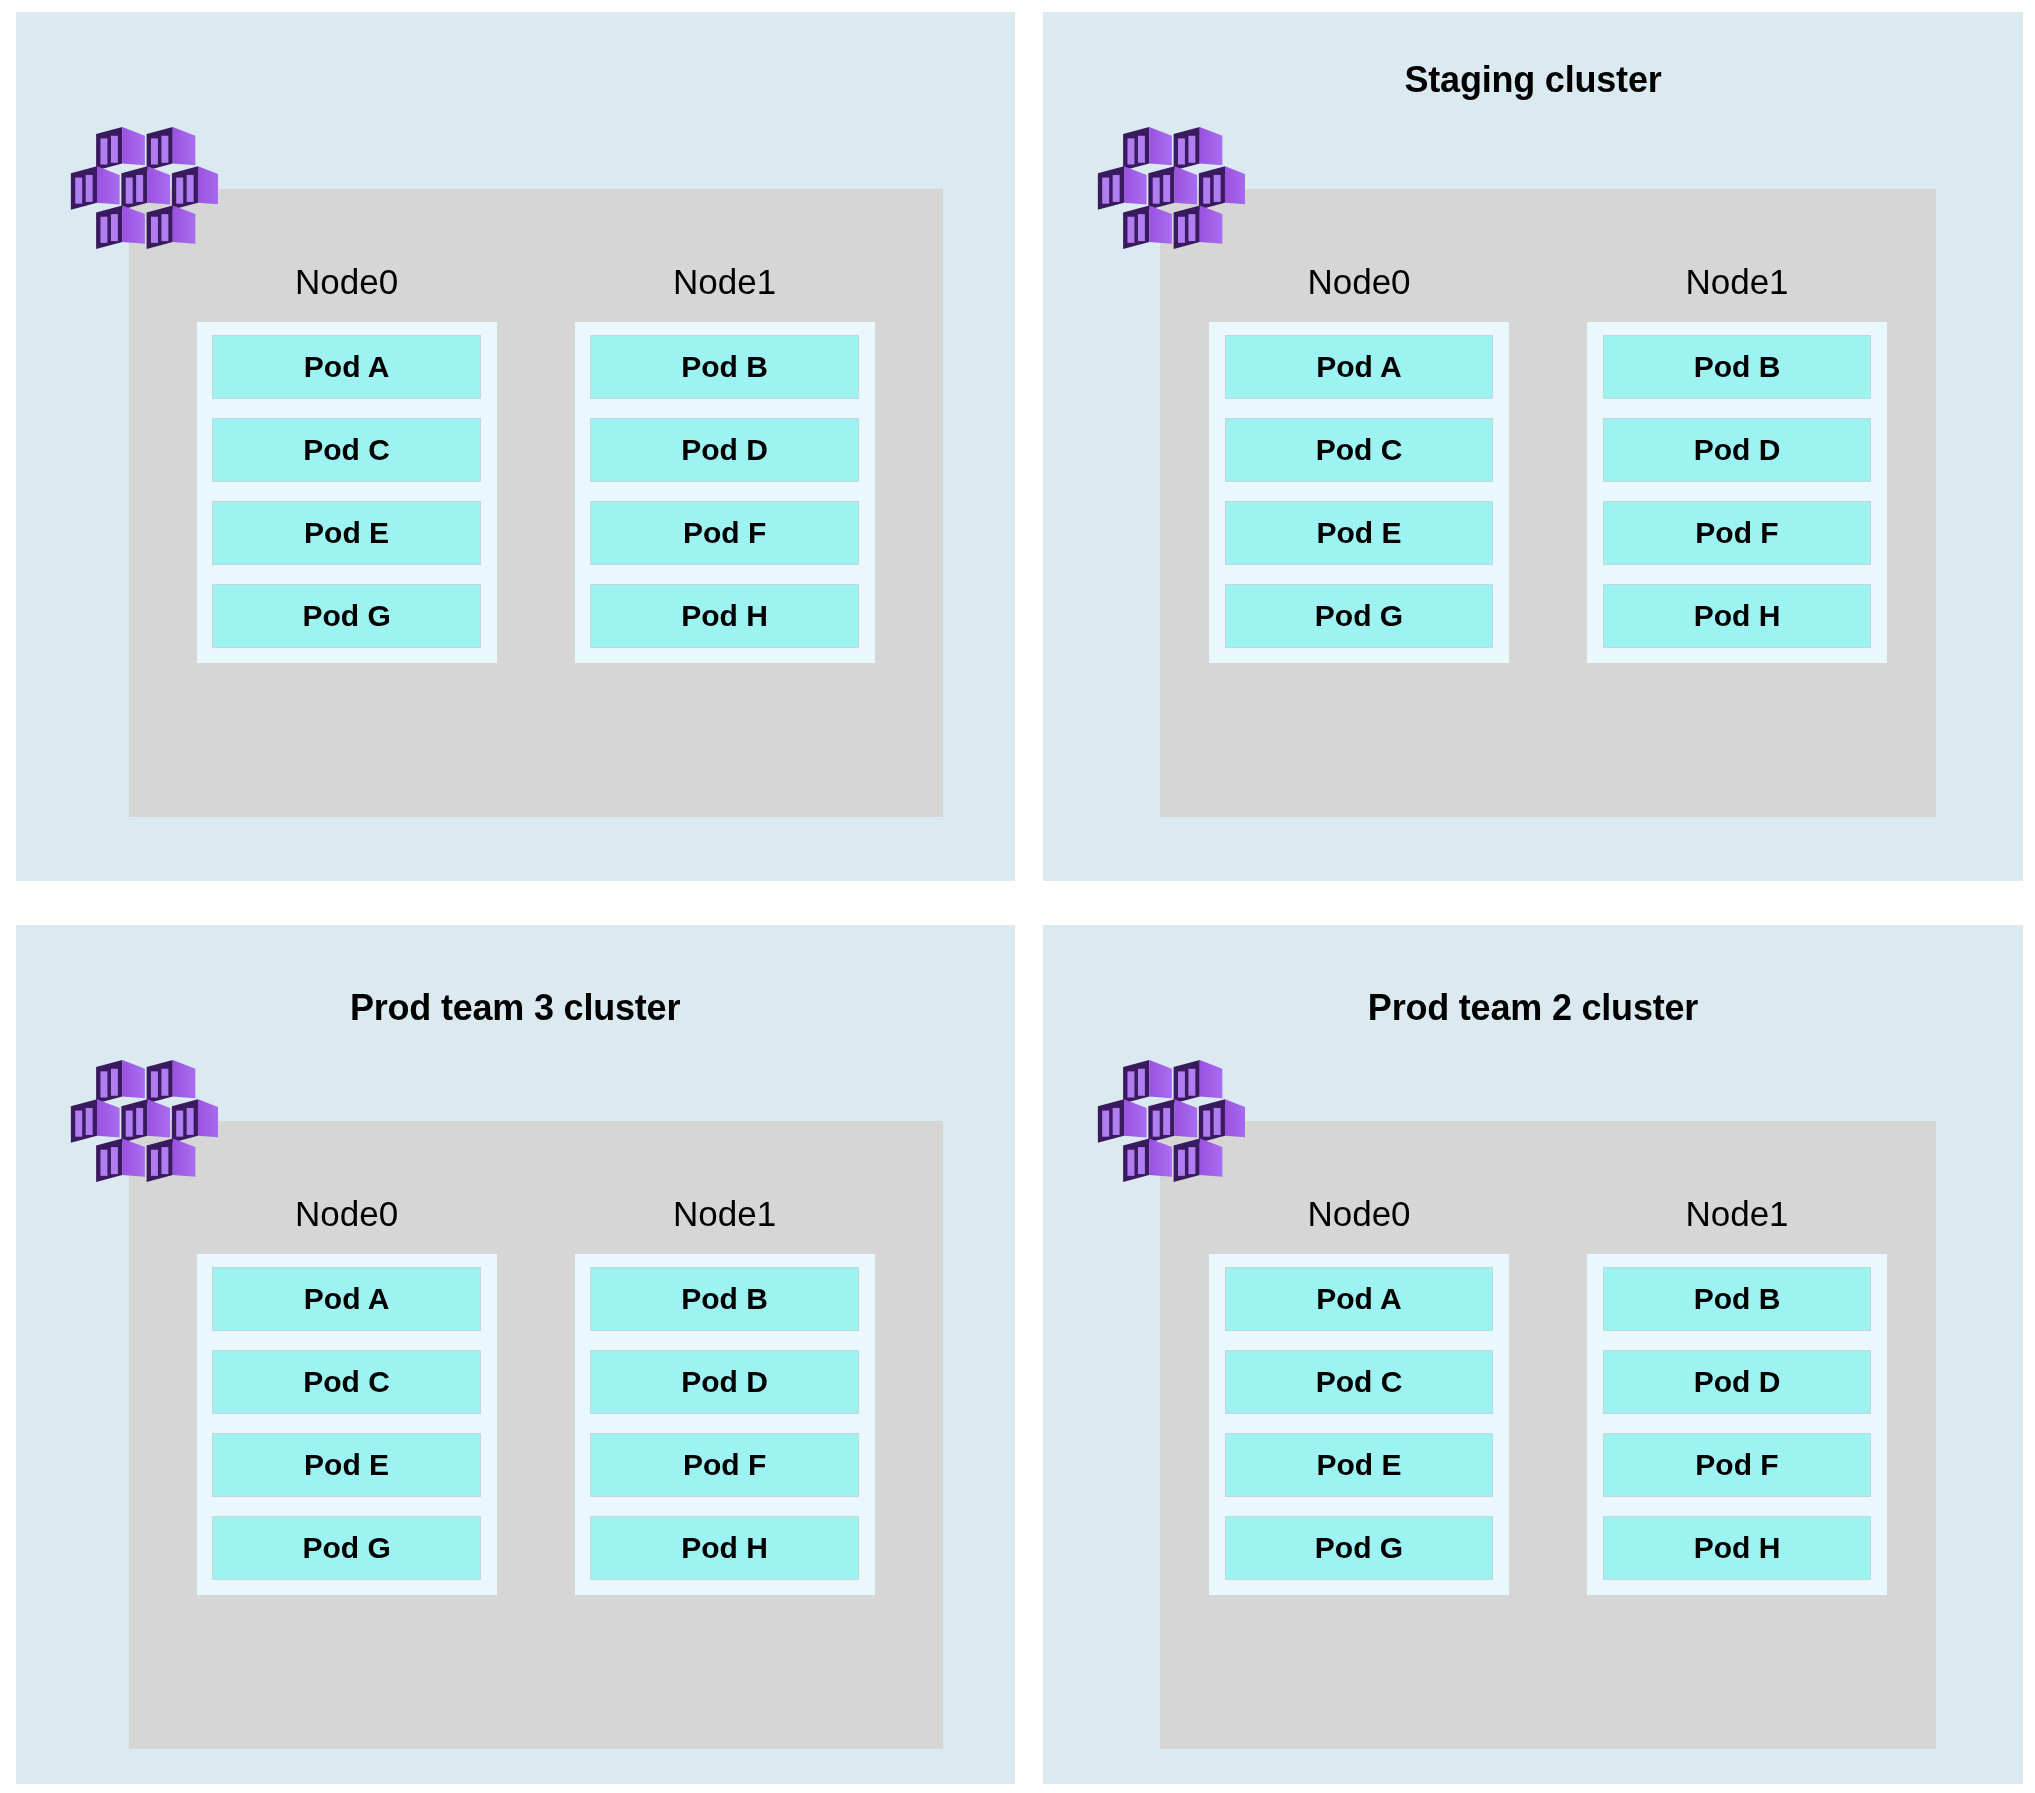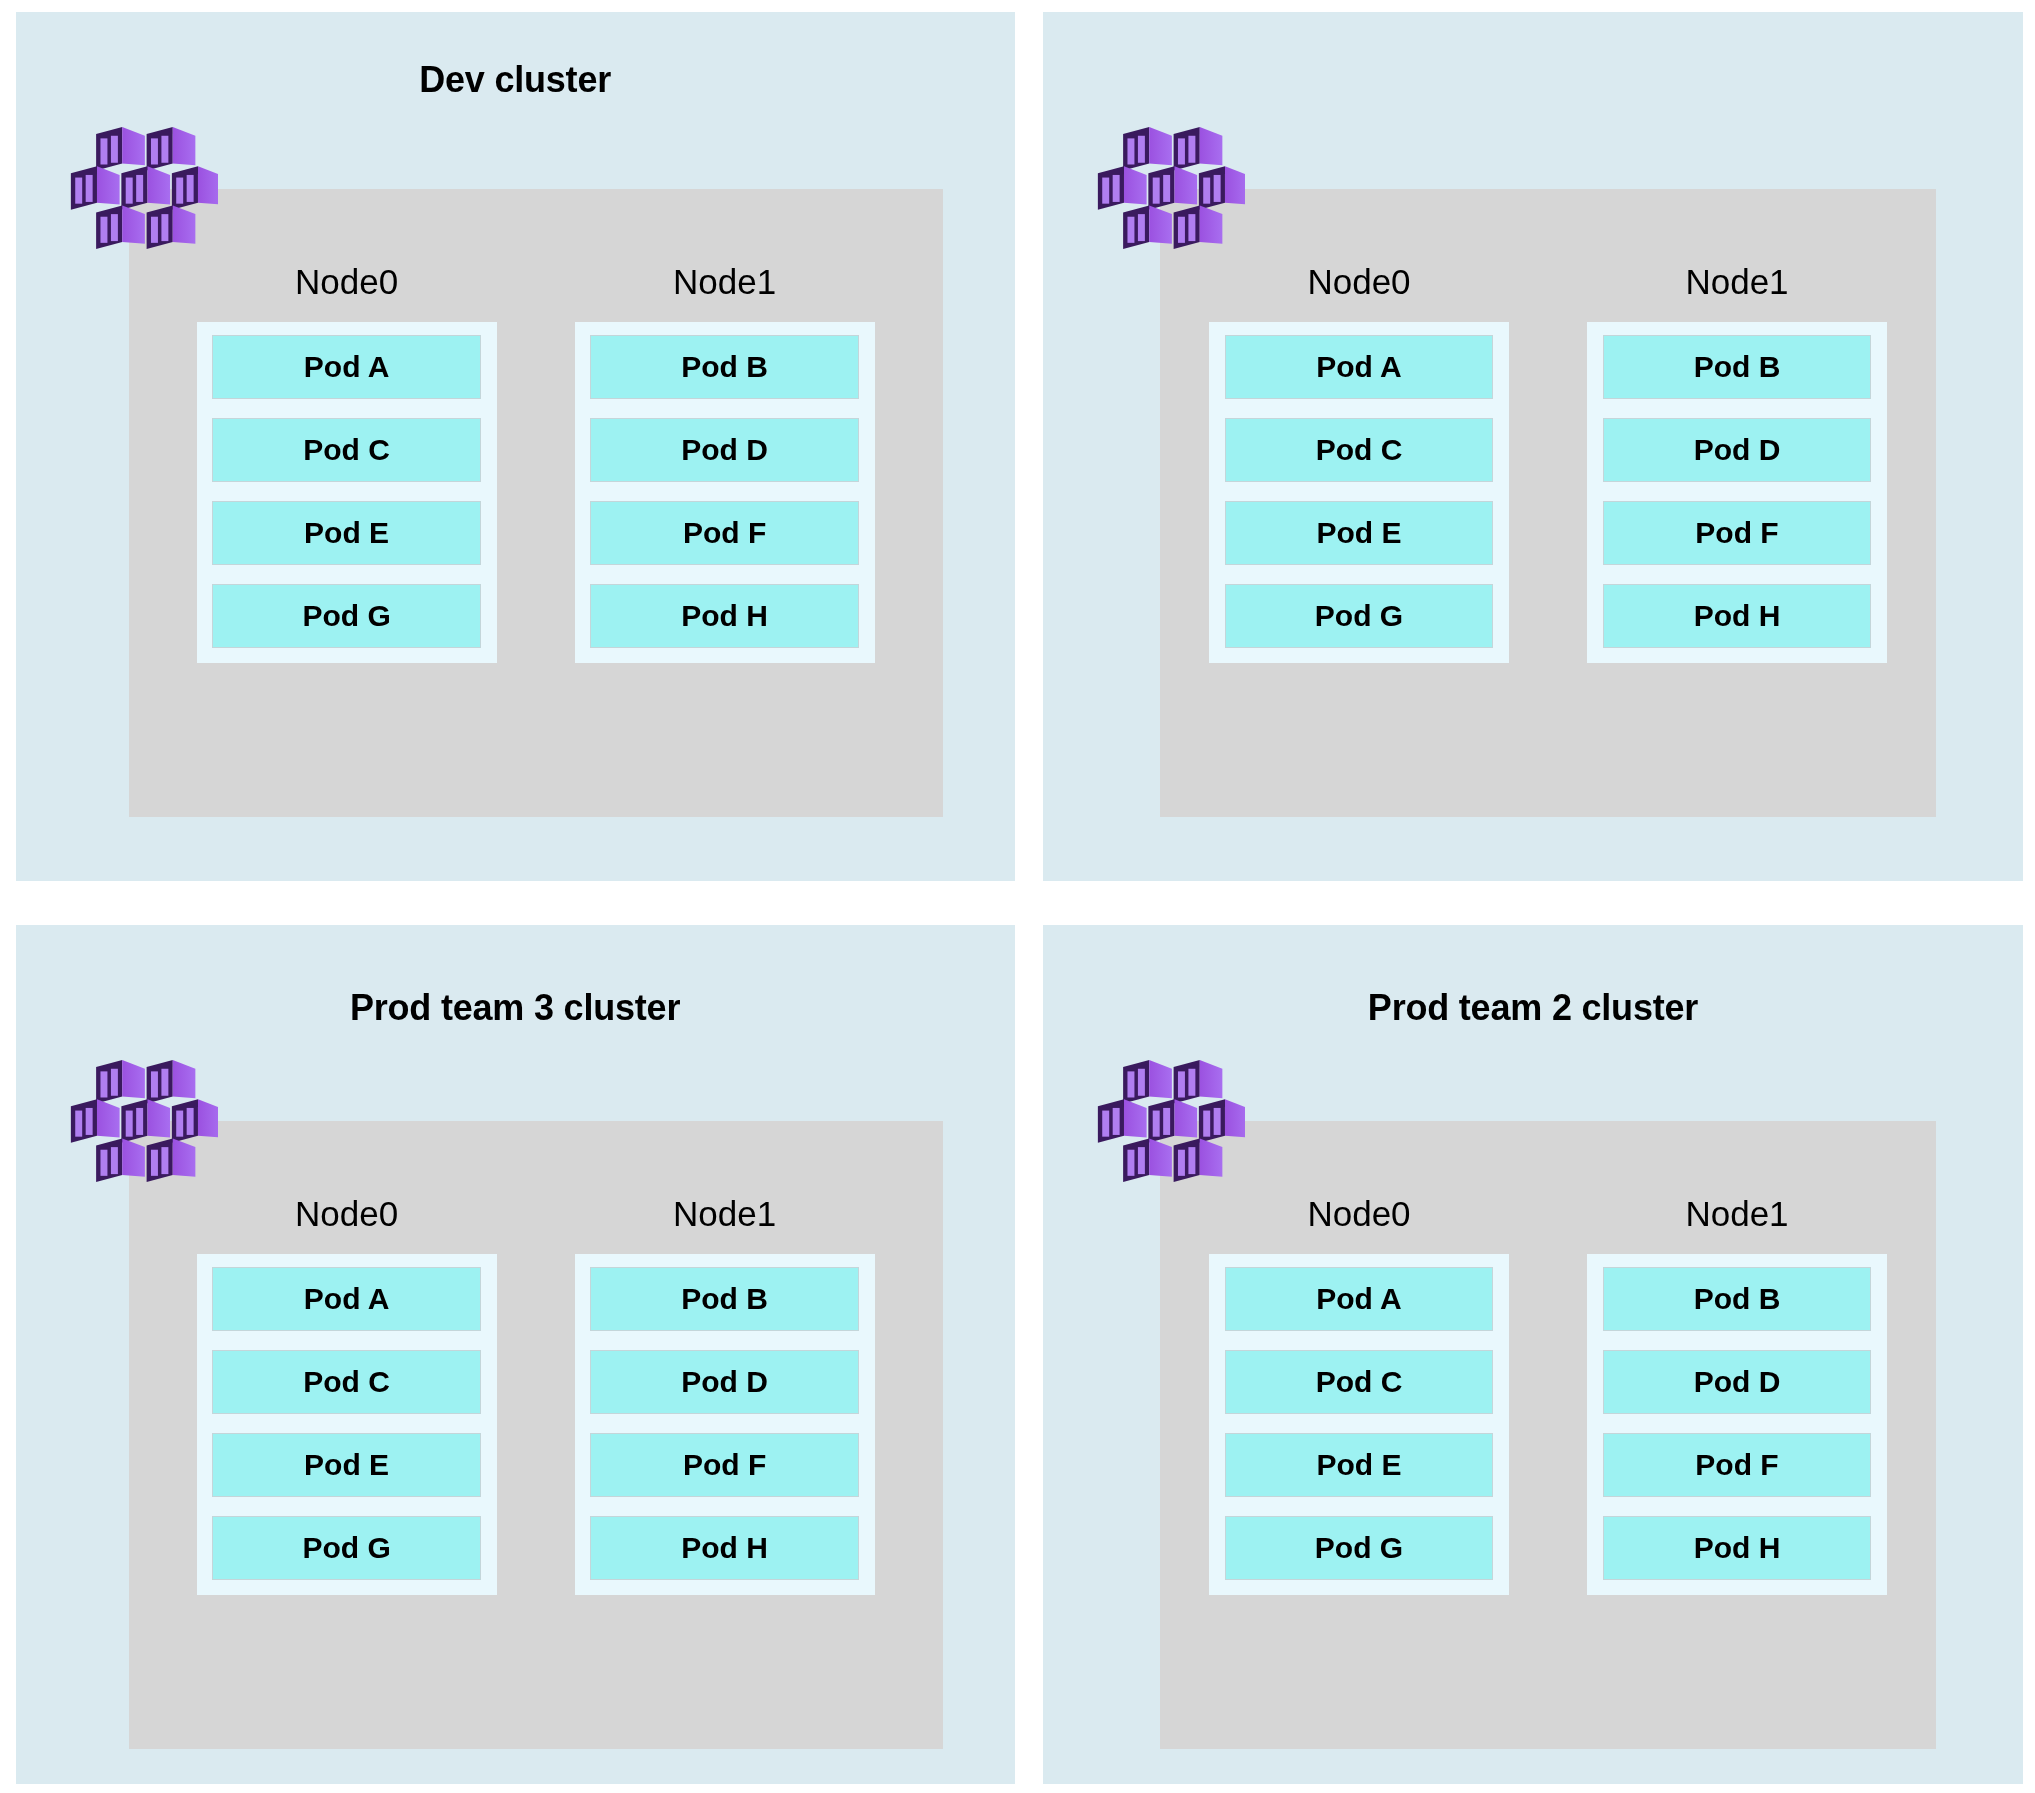--- a/index.html
+++ b/index.html
@@ -118,21 +118,20 @@
     font-weight: bold;
     color: #000000;
   }
 </style>
 </head>
 <body>
 
 <div id="canvas">
 
   <div class="cluster-panel top left" style="left:15.6px; top:12px; width:999px; height:869px;">
-    <div class="cluster-title">Dev cluster</div>
     <div class="k8s-icon">
       <svg viewBox="0 0 170 140" xmlns="http://www.w3.org/2000/svg">
         <defs>
           <linearGradient id="gfaceA" x1="0" y1="0" x2="1" y2="0">
             <stop offset="0%" stop-color="#9b51e0"></stop>
               <stop offset="100%" stop-color="#a86ef0"></stop>
           </linearGradient>
         </defs>
         <g>
 
@@ -205,20 +204,21 @@
             <div class="pod-box">Pod F</div>
             <div class="pod-box">Pod H</div>
           </div>
         </div>
 
       </div>
     </div>
   </div>
 
   <div class="cluster-panel top right" style="left:1043px; top:12px; width:980px; height:869px;">
+    <div class="cluster-title">Staging cluster</div>
     <div class="k8s-icon" style="left:54px;">
       <svg viewBox="0 0 170 140" xmlns="http://www.w3.org/2000/svg">
         <defs>
           <linearGradient id="gfaceB" x1="0" y1="0" x2="1" y2="0">
             <stop offset="0%" stop-color="#9b51e0"></stop>
               <stop offset="100%" stop-color="#a86ef0"></stop>
           </linearGradient>
         </defs>
         <g>
           <g transform="translate(30,0)">

